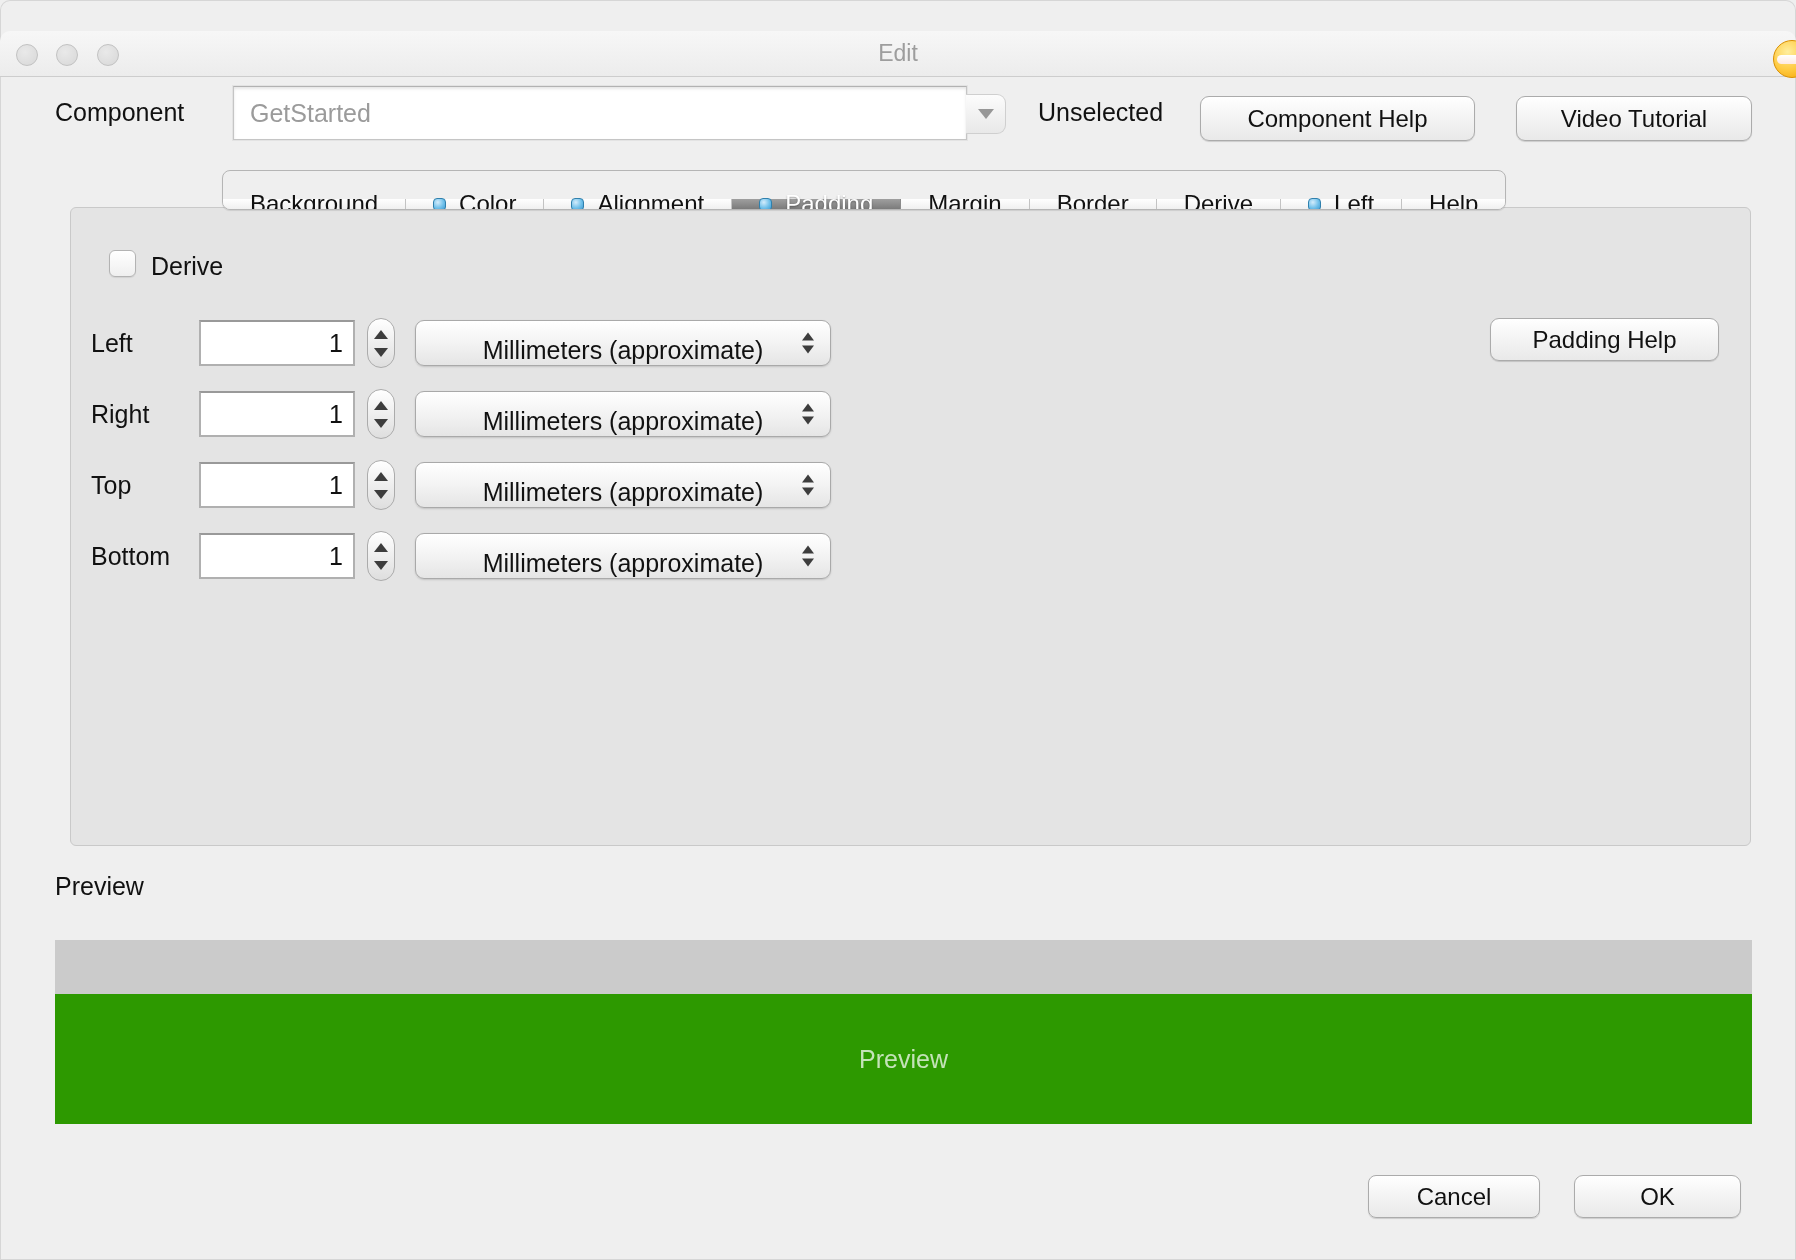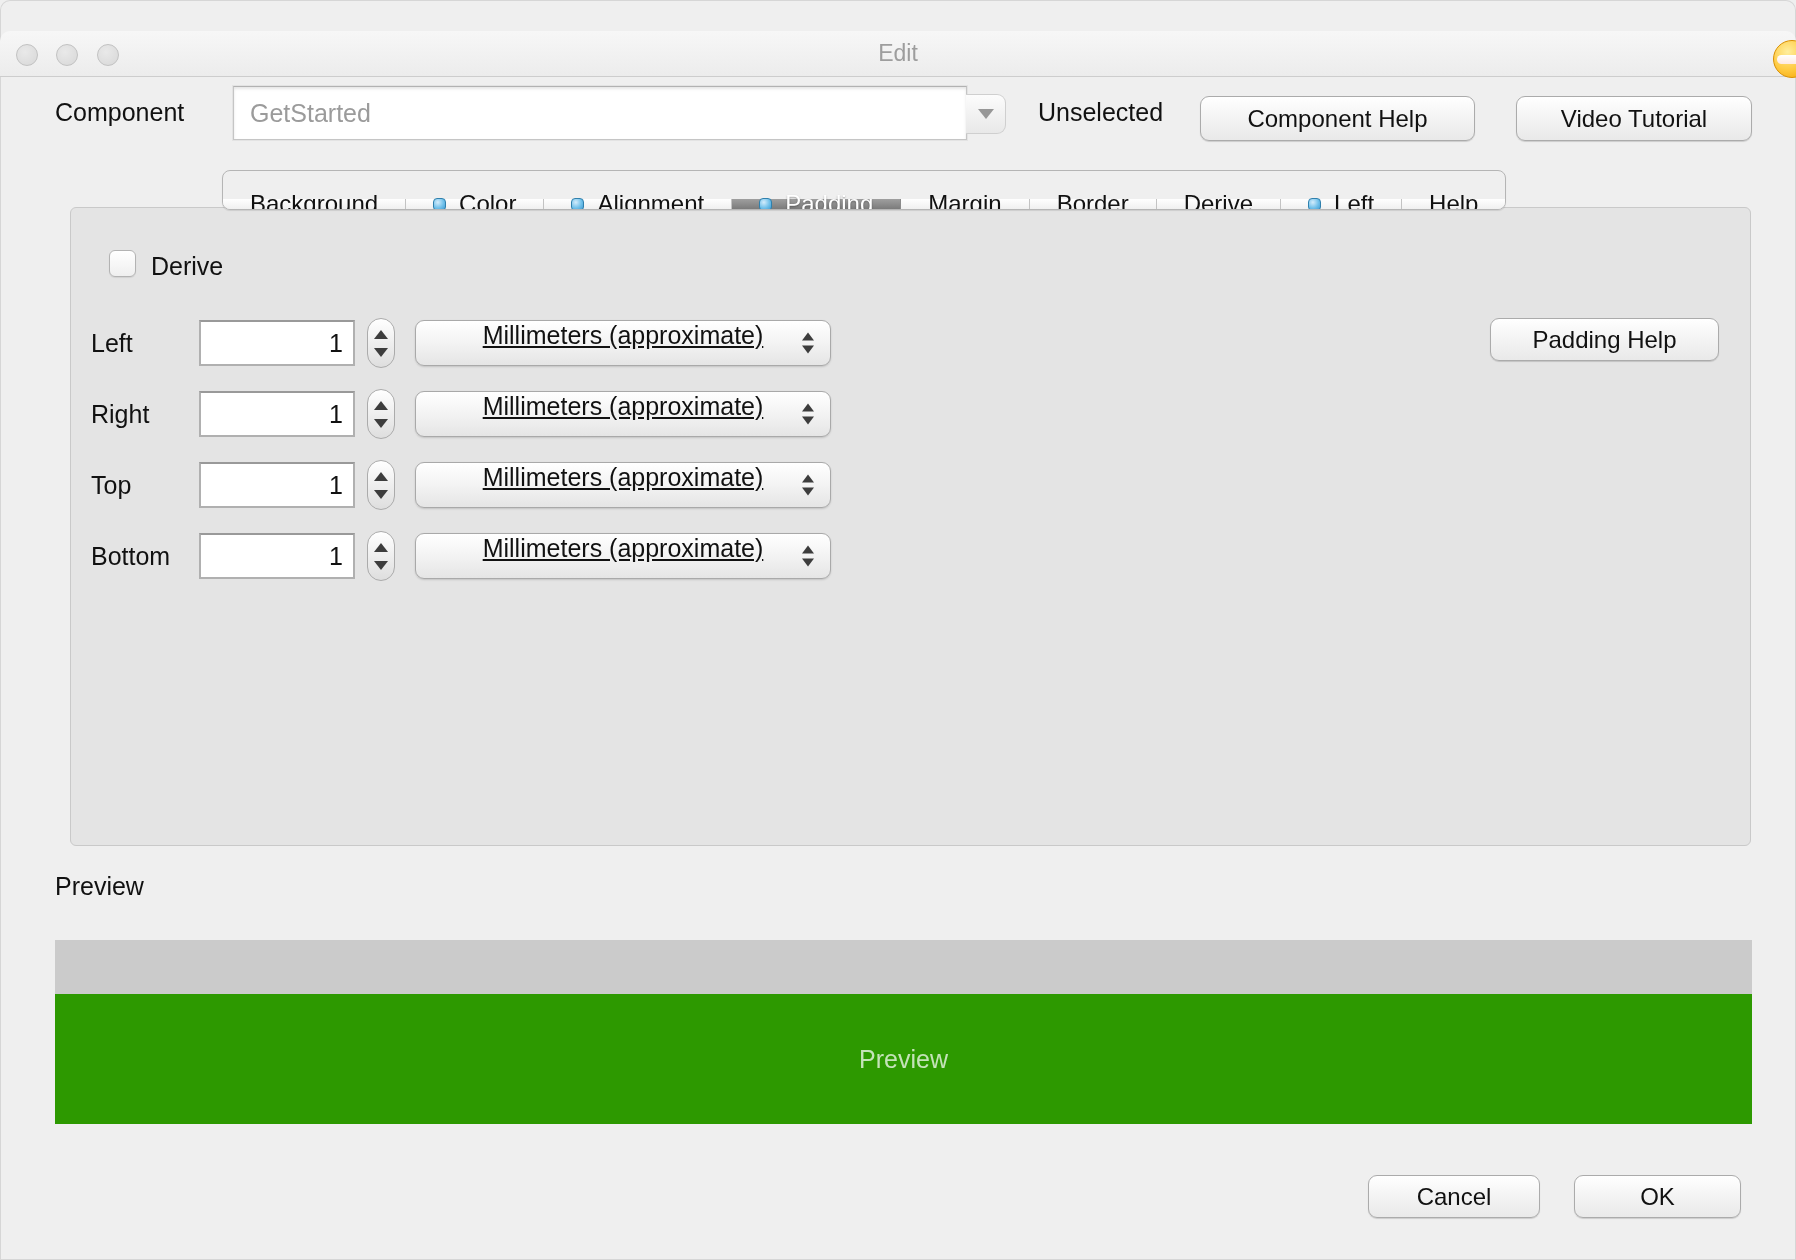--- a/index.html
+++ b/index.html
@@ -117,37 +117,37 @@
   }
   .tri-up{width:0;height:0;border-left:7px solid transparent;
     border-right:7px solid transparent;border-bottom:9px solid #3d3d3d;}
   .tri-down{width:0;height:0;border-left:7px solid transparent;
     border-right:7px solid transparent;border-top:9px solid #3d3d3d;}
   .select{
     position:absolute;left:344px;top:4px;width:416px;height:46px;box-sizing:border-box;
     background:linear-gradient(180deg,#ffffff 0%,#f3f3f3 50%,#e5e5e5 100%);
     border:1px solid #a9a9a9;border-radius:9px;
     box-shadow:0 1px 2px rgba(0,0,0,0.15);
-    display:flex;align-items:flex-start;justify-content:center;font-size:25px;color:#111;text-decoration:underline;
+    display:flex;align-items:flex-end;justify-content:center;font-size:25px;color:#111;
   }
   .select-arrows{position:absolute;right:16px;top:50%;transform:translateY(-50%);
     display:flex;flex-direction:column;align-items:center;gap:5px;}
   .tri-up-sm{width:0;height:0;border-left:6px solid transparent;
     border-right:6px solid transparent;border-bottom:8px solid #3d3d3d;}
   .tri-down-sm{width:0;height:0;border-left:6px solid transparent;
     border-right:6px solid transparent;border-top:8px solid #3d3d3d;}
   
   .preview-label{position:absolute;left:55px;top:872px;font-size:25px;color:#111;}
   .preview-box{position:absolute;left:55px;top:940px;width:1697px;height:184px;}
   .preview-header{width:100%;height:54px;background:#cbcbcb;}
   .preview-body{width:100%;height:130px;background:#2d9900;
     display:flex;align-items:center;justify-content:center;}
   .preview-body-text{font-size:25px;color:rgba(255,255,255,0.72);}
   
-  .btn-cancel{left:1368px;top:1175px;width:172px;height:43px;}
+  .btn-cancel{left:1368px;top:1175px;width:172px;height:43px;border-radius:8px;}
   .btn-ok{left:1574px;top:1175px;width:167px;height:43px;}
   
   .corner-icon{
     position:absolute;left:1773px;top:40px;width:38px;height:38px;border-radius:50%;
     background:radial-gradient(circle at 38% 30%,#ffee9e,#ffc93e 55%,#f2a000);
     border:1px solid #d98f00;box-sizing:border-box;z-index:5;
   }
   .corner-icon-bar{
     position:absolute;left:3px;right:3px;top:14px;height:9px;border-radius:5px;
     background:linear-gradient(180deg,#ffffff,#ffe9e0);

